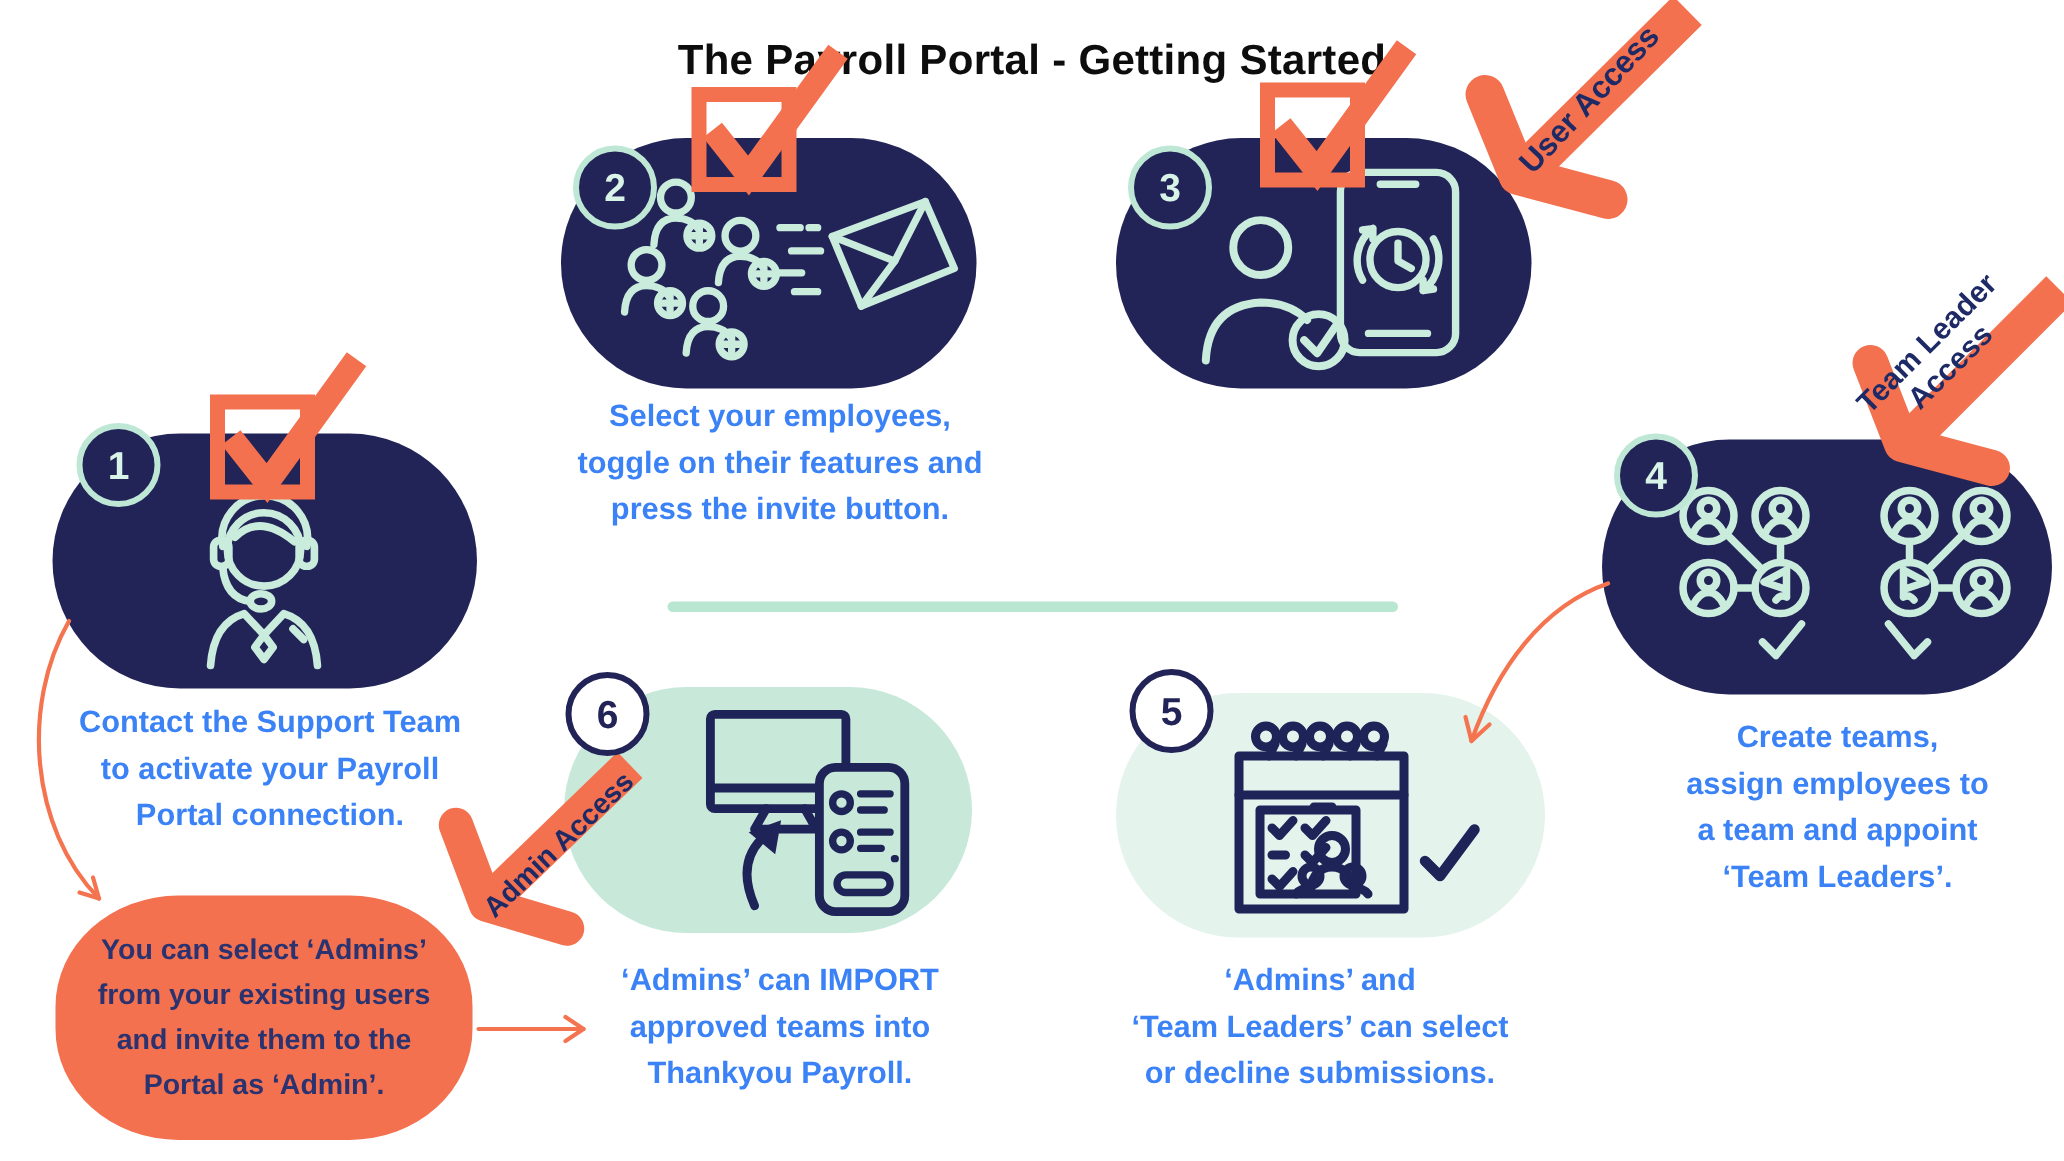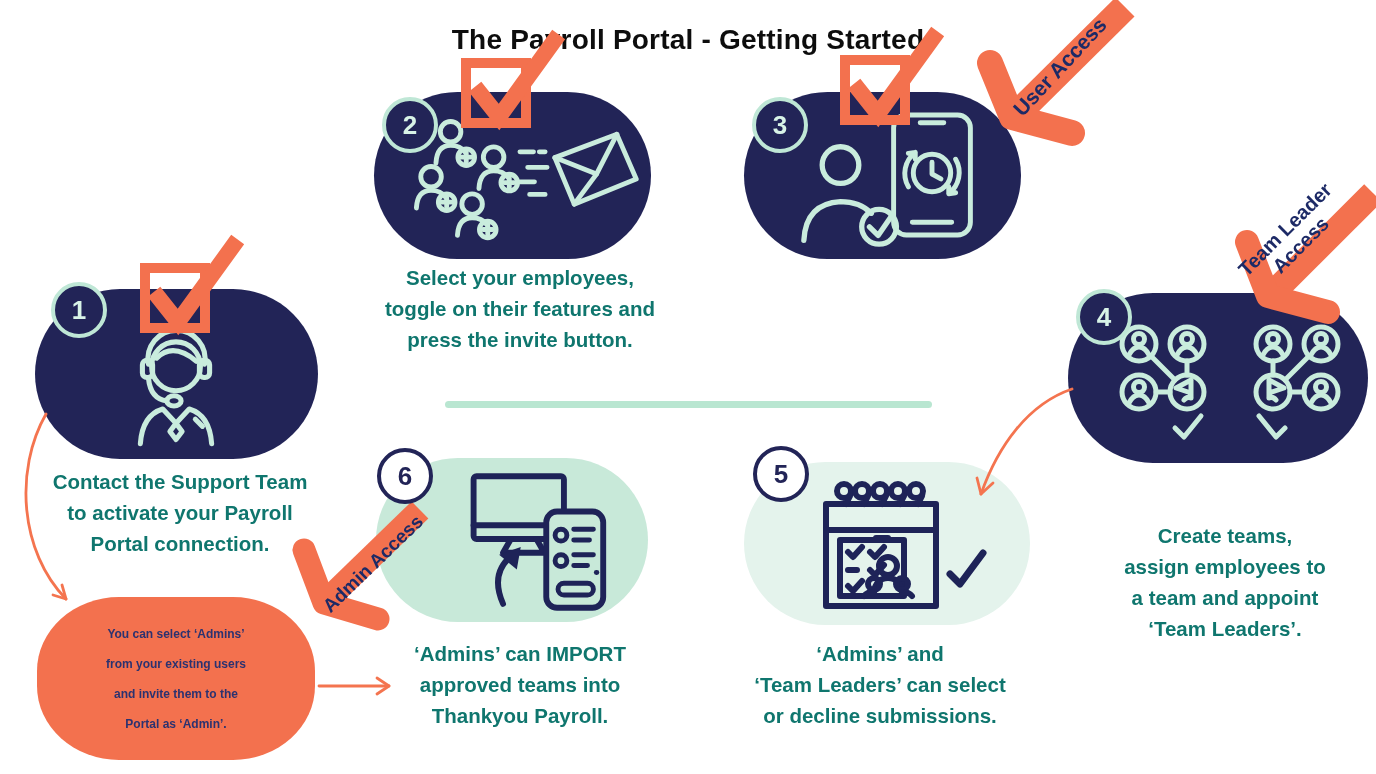--- a/index.html
+++ b/index.html
@@ -4,30 +4,30 @@
 <style>
   html,body{margin:0;padding:0;background:#ffffff;}
   #page{position:relative;width:1376px;height:774px;background:#ffffff;overflow:hidden;
         font-family:"Liberation Sans",sans-serif;}
   .abs{position:absolute;}
   .pill-navy{background:#222457;border-radius:90px;z-index:1;}
   .pill-mint{background:#c8e9d9;border-radius:85px;z-index:1;}
   .pill-mint-pale{background:#e4f3ec;border-radius:85px;z-index:1;}
   .title{left:0;top:24px;width:100%;text-align:center;font-size:28px;font-weight:800;
          color:#0d0d0d;letter-spacing:.2px;z-index:2;}
-  .caption{font-size:20.5px;font-weight:700;color:#0f766e;text-align:center;
+  .caption{font-size:20.5px;font-weight:700;color:#3b82f6;text-align:center;
            line-height:31px;white-space:pre-line;z-index:2;}
   .numc{width:48px;height:48px;border-radius:50%;display:flex;align-items:center;justify-content:center;
         font-size:26px;font-weight:800;z-index:4;}
   .numc.mint{background:#222457;border:4px solid #bfe7d6;color:#d8f3e7;}
   .numc.navy{background:#ffffff;border:4px solid #222457;color:#222457;}
   .access-label{color:#1d2a66;font-weight:800;white-space:pre-line;text-align:center;
                 line-height:1.12;z-index:4;}
   .blob{background:#f3714e;border-radius:82px/74px;z-index:2;display:flex;align-items:center;justify-content:center;}
-  .blob-text{font-size:12px;font-weight:600;color:#2b3270;text-align:center;line-height:30px;white-space:pre-line;}
+  .blob-text{font-size:19px;font-weight:600;color:#2b3270;text-align:center;line-height:30px;white-space:pre-line;}
   .divider{background:#b9e6d1;border-radius:4px;z-index:1;}
   svg{display:block;overflow:visible;}
   .z2{z-index:2;}.z3{z-index:3;}.z5{z-index:5;}
 </style>
 </head>
 <body>
 
 <div id="page">
 
   <div class="abs title">The Payroll Portal - Getting Started</div>
@@ -200,21 +200,21 @@
   </svg>
 
   <svg class="abs z3" style="left:1225px;top:190px;" width="151" height="150" viewBox="0 0 151 150">
     <g fill="none" stroke="#f3714e" stroke-linejoin="round">
       <path d="M148 3 L48 103" stroke-width="25"></path>
       <path d="M22 52 L43 106 L103 122" stroke-width="24" stroke-linecap="round"></path>
     </g>
   </svg>
   <div class="abs access-label" style="left:1208px;top:215px;width:170px;font-size:20px;transform:rotate(-45deg);">Team Leader
 Access</div>
-  <div class="abs caption" style="left:1080px;top:476px;width:290px;margin-top:44px;">Create teams,
+  <div class="abs caption" style="left:1080px;top:476px;width:290px;">Create teams,
 assign employees to
 a team and appoint
 ‘Team Leaders’.</div>
 
   <div class="abs divider" style="left:445px;top:401px;width:487px;height:7px;"></div>
 
   <div class="abs pill-mint" style="left:376px;top:458px;width:272px;height:164px;"></div>
   <div class="abs numc navy" style="left:377px;top:448px;">
     <span>6</span>
   </div>

